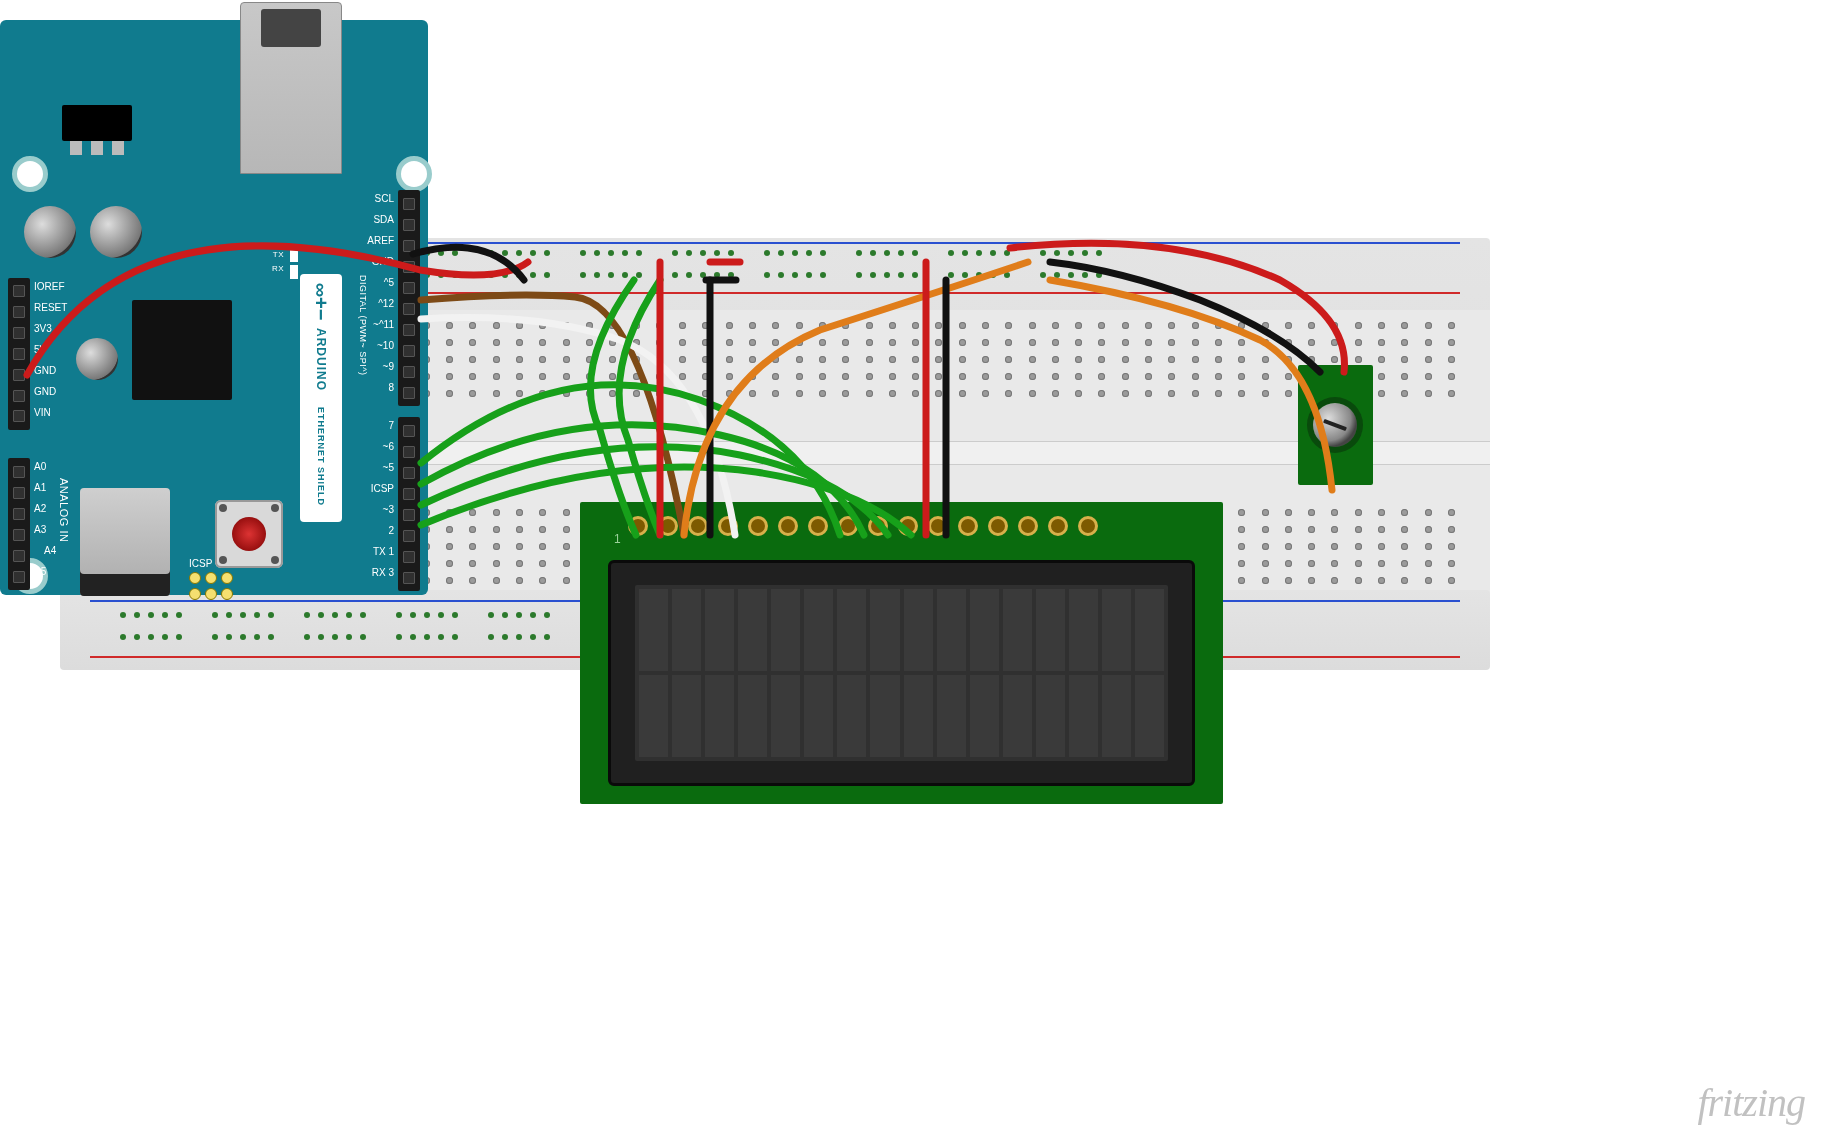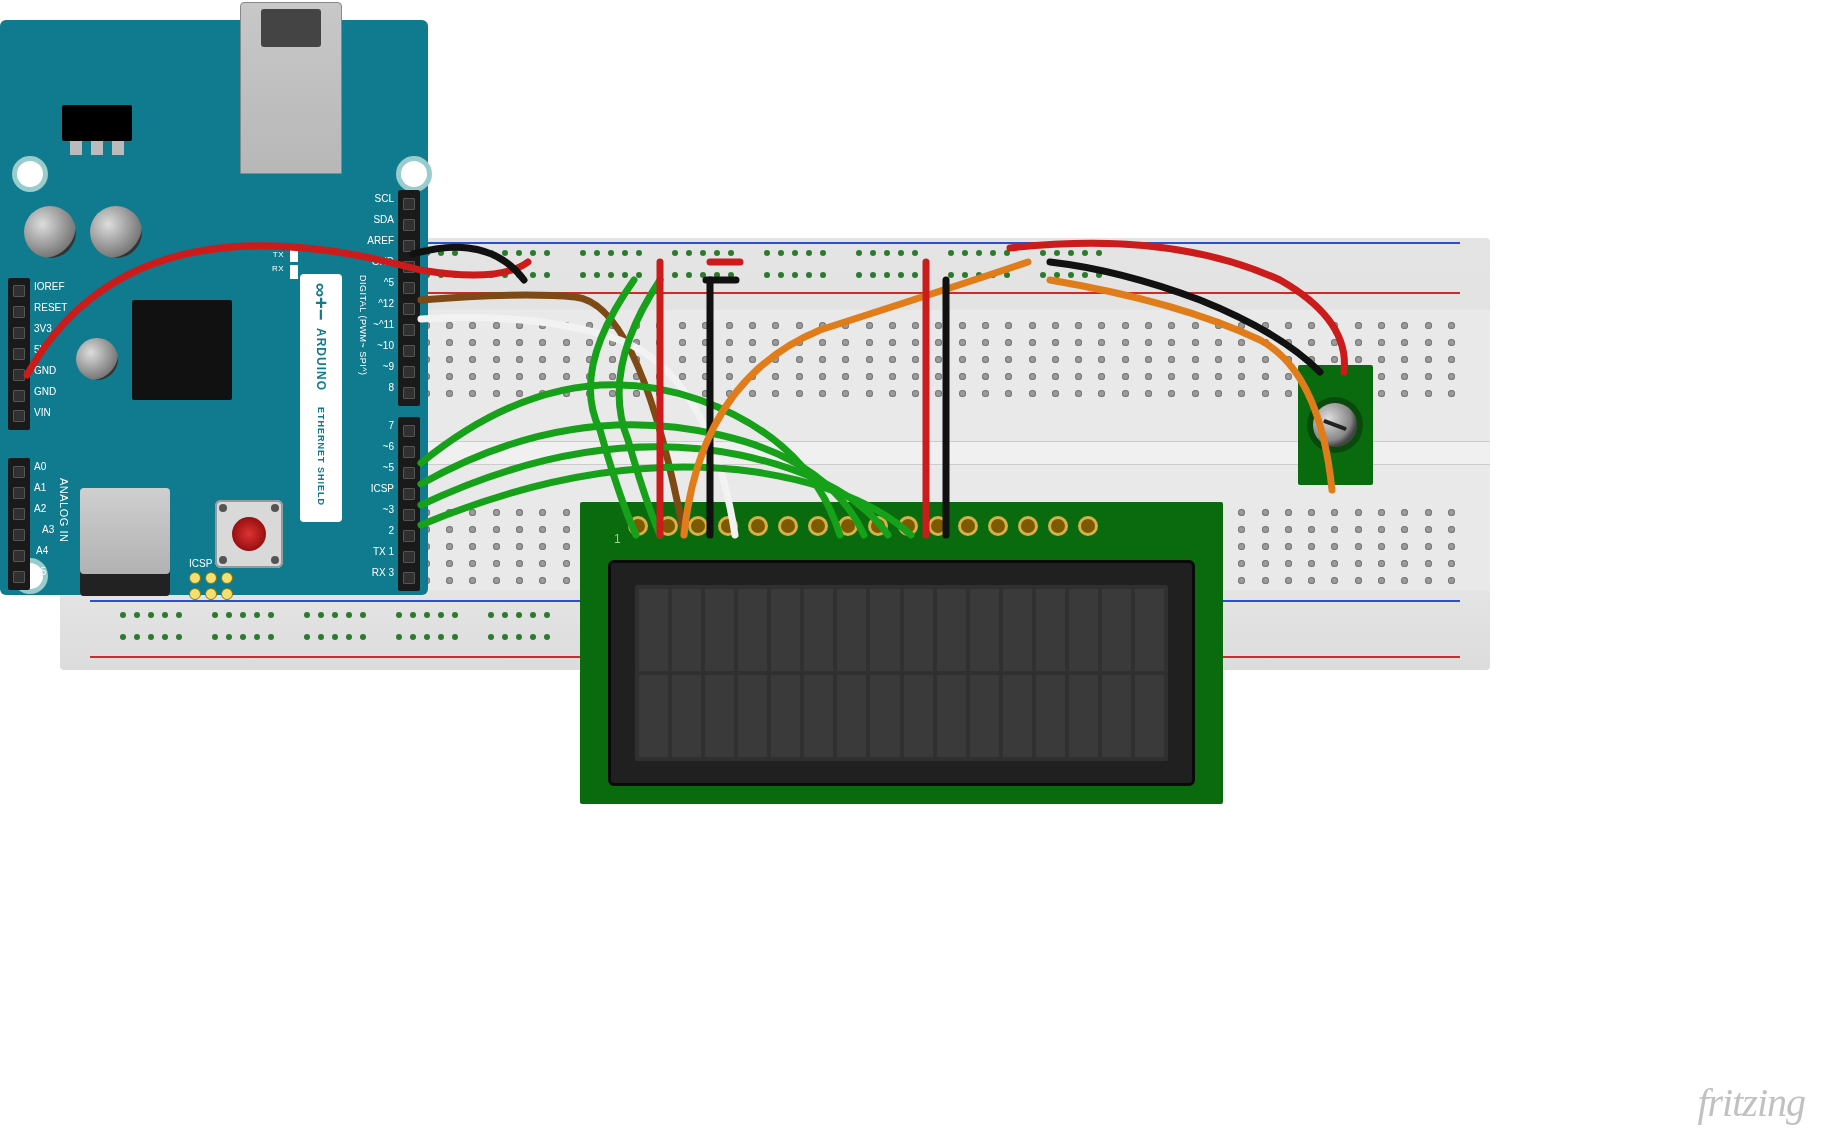--- a/index.html
+++ b/index.html
@@ -1326,22 +1326,22 @@
         <span class="pin-label left" style="left: 34px; top: 303px; position: absolute;">3V3</span>
         <span class="pin-label left" style="left: 34px; top: 324px; position: absolute;">5V</span>
         <span class="pin-label left" style="left: 34px; top: 345px; position: absolute;">GND</span>
         <span class="pin-label left" style="left: 34px; top: 366px; position: absolute;">GND</span>
         <span class="pin-label left" style="left: 34px; top: 387px; position: absolute;">VIN</span>
       </div>
       <div id="analog-labels" style="position: absolute; inset: 0px;">
         <span class="pin-label left" style="left: 34px; top: 441px; position: absolute;">A0</span>
         <span class="pin-label left" style="left: 34px; top: 462px; position: absolute;">A1</span>
         <span class="pin-label left" style="left: 34px; top: 483px; position: absolute;">A2</span>
-        <span class="pin-label left" style="left: 34px; top: 504px; position: absolute; margin-left: 8px;">A3</span>
-        <span class="pin-label left" style="left: 36px; top: 525px; position: absolute;">A4</span>
+        <span class="pin-label left" style="left: 34px; top: 504px; position: absolute;">A3</span>
+        <span class="pin-label left" style="left: 44px; top: 525px; position: absolute;">A4</span>
         <span class="pin-label left" style="left: 34px; top: 546px; position: absolute;">A5</span>
       </div>
       <div id="dig-top-labels" style="position: absolute; inset: 0px; margin-left: 41px;">
         <span class="pin-label" style="right: 34px; top: 173px; position: absolute;">SCL</span>
         <span class="pin-label" style="right: 34px; top: 194px; position: absolute;">SDA</span>
         <span class="pin-label" style="right: 34px; top: 215px; position: absolute;">AREF</span>
         <span class="pin-label" style="right: 34px; top: 236px; position: absolute;">GND</span>
         <span class="pin-label" style="right: 34px; top: 257px; position: absolute;">^5</span>
         <span class="pin-label" style="right: 34px; top: 278px; position: absolute;">^12</span>
         <span class="pin-label" style="right: 34px; top: 299px; position: absolute;">~^11</span>

